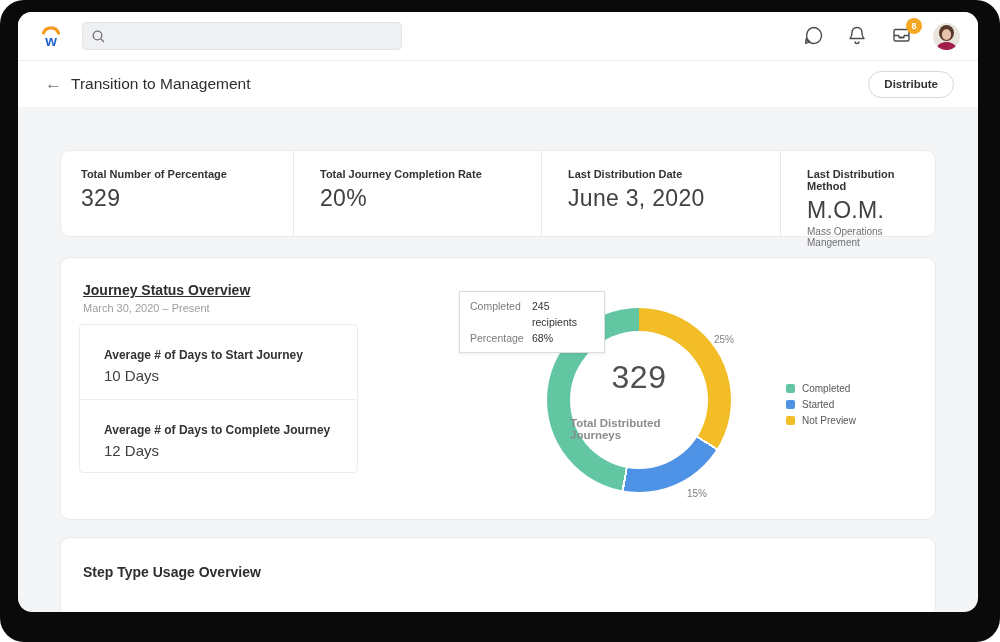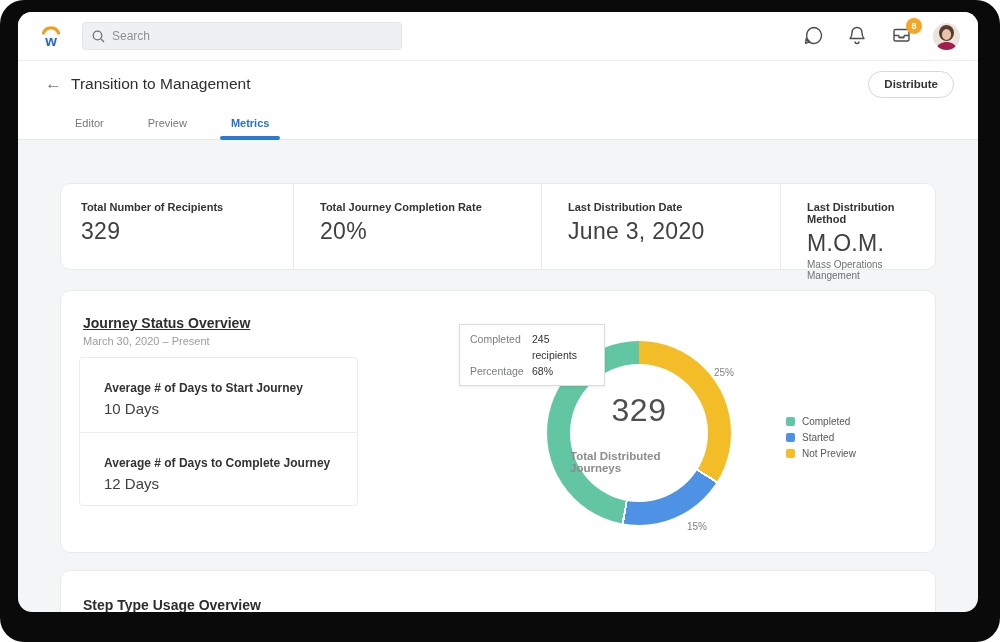--- a/index.html
+++ b/index.html
@@ -105,21 +105,20 @@
           <text x="13" y="24" text-anchor="middle" font-family="Liberation Sans, sans-serif" font-size="15" font-weight="bold" fill="#2566CB">w</text>
         </svg>
       </div>
       <div class="search">
         <span style="margin-right:7px; display:flex;">
           <svg width="13" height="13" viewBox="0 0 13 13">
               <circle cx="5.5" cy="5.5" r="4.3" fill="none" stroke="#6F7174" stroke-width="1.3"></circle>
               <line x1="9" y1="9" x2="12" y2="12" stroke="#6F7174" stroke-width="1.3"></line>
             </svg>
         </span>
-        <input placeholder="Search" style="">
       </div>
       <div class="topbar-spacer"></div>
       <div class="tb-icon">
         <svg width="21" height="21" viewBox="0 0 21 21">
             <path d="M10.5 2.5 a 8 8 0 1 1 -7.3 11.2 L 2.6 18.3 L 7 16.9 a 8 8 0 0 1 3.5 -14.4 Z" fill="none" stroke="#4A4C4F" stroke-width="1.4" stroke-linejoin="round"></path>
           </svg>
       </div>
       <div class="tb-icon">
         <svg width="20" height="21" viewBox="0 0 20 21">
             <path d="M10 2.5 c3.2 0 5 2.4 5 5.2 0 3.6 1 4.8 2 5.8 H 3 c1-1 2-2.2 2-5.8 0-2.8 1.8-5.2 5-5.2 Z" fill="none" stroke="#4A4C4F" stroke-width="1.4" stroke-linejoin="round"></path>
@@ -144,38 +143,26 @@
       </div>
     </div>
 
     <div class="pagehead">
       <span class="back">←</span>
       <span class="page-title">Transition to Management</span>
       <span class="head-spacer"></span>
       <button class="distribute">Distribute</button>
     </div>
 
-    <div class="tabsrow">
-      <div class="tab">
-        <span>Editor</span>
-      </div>
-      <div class="tab">
-        <span>Preview</span>
-      </div>
-      <div class="tab active">
-        <span>Metrics</span>
-        <span class="underline"></span>
-      </div>
-    </div>
 
     <div class="content">
 
       <div class="card summary">
         <div class="sum-col c1">
-          <div class="sum-label">Total Number of Recipients</div>
+          <div class="sum-label">Total Number of Percentage</div>
           <div class="sum-value">329</div>
         </div>
         <div class="sum-col c2">
           <div class="sum-label">Total Journey Completion Rate</div>
           <div class="sum-value">20%</div>
         </div>
         <div class="sum-col c3">
           <div class="sum-label">Last Distribution Date</div>
           <div class="sum-value">June 3, 2020</div>
         </div>

